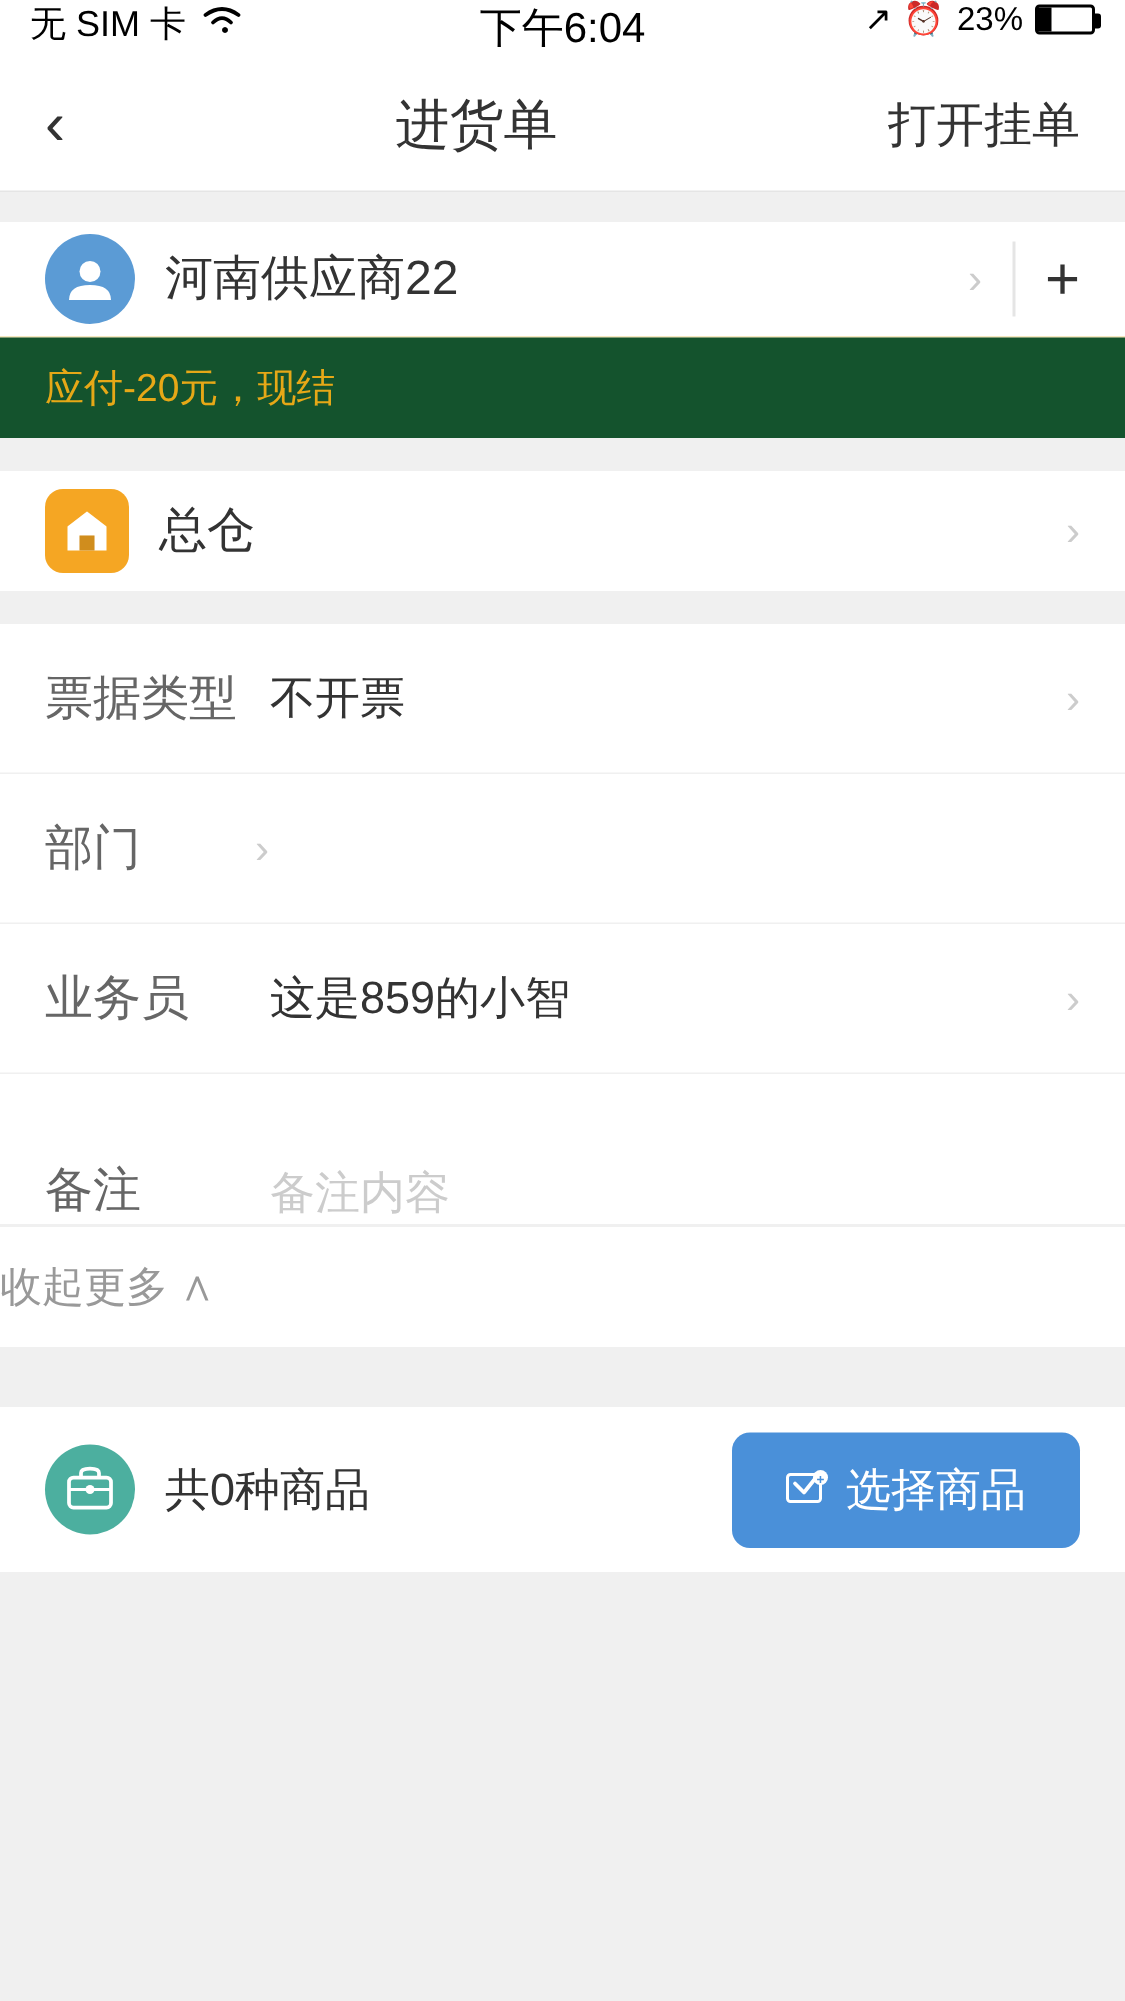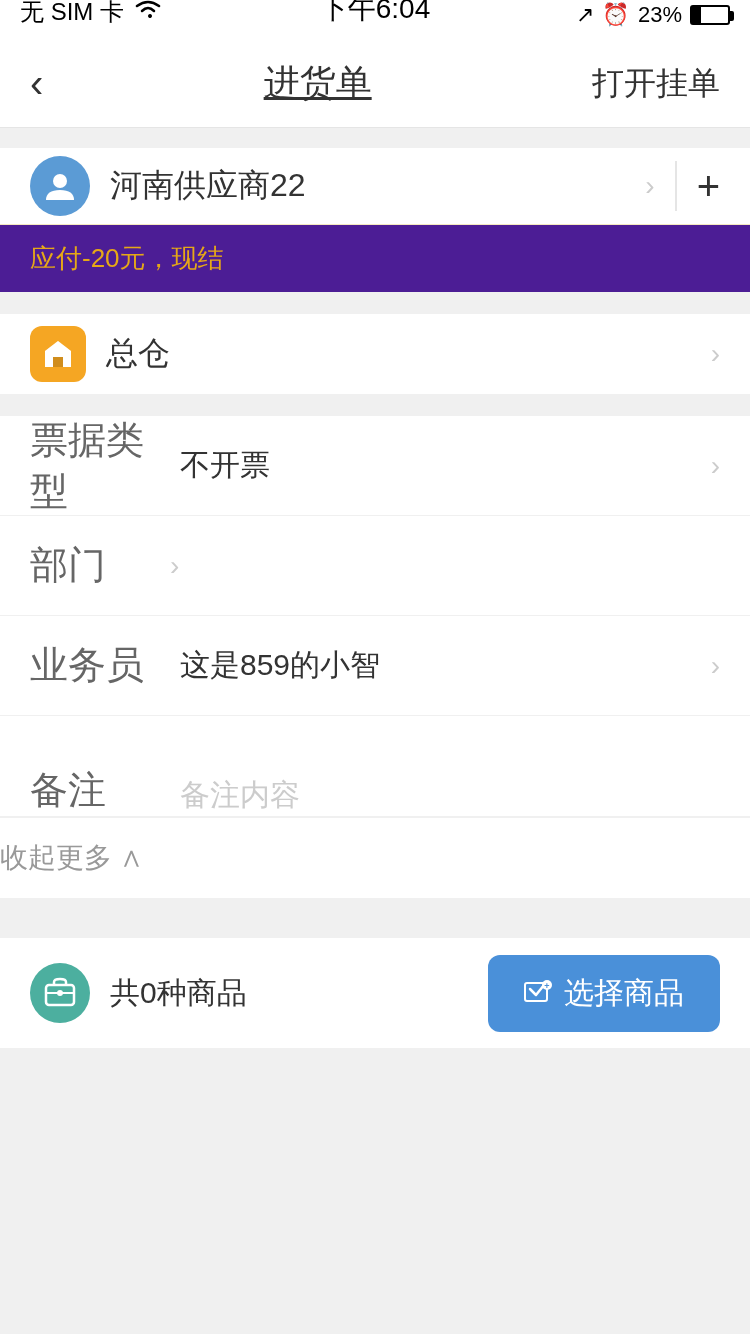--- a/index.html
+++ b/index.html
@@ -11,23 +11,23 @@
       background: #f0f0f0;
       font-size: 32px;
     }
 
     
     .status-bar {
       width: 100%;
       height: 40px;
       background: #fff;
       display: flex;
-      align-items: flex-end;
+      align-items: flex-start;
       justify-content: space-between;
-      padding: 12px 20px;
+      padding: 0 20px;
       font-size: 24px;
       color: #000;
     }
     .status-left { display: flex; align-items: center; gap: 10px; }
     .status-center { position: absolute; left: 50%; transform: translateX(-50%); font-size: 28px; font-weight: 500; }
     .status-right { display: flex; align-items: center; gap: 8px; font-size: 22px; }
 
     
     .nav-bar {
       width: 100%;
@@ -41,21 +41,20 @@
     }
     .nav-back {
       font-size: 40px;
       color: #333;
       cursor: pointer;
     }
     .nav-title {
       font-size: 36px;
       font-weight: 500;
       color: #333;
-      text-decoration: underline;
     }
     .nav-action {
       font-size: 32px;
       color: #333;
       cursor: pointer;
     }
 
     
     .section-gap {
       height: 20px;
@@ -100,21 +99,21 @@
       margin-right: 20px;
     }
     .supplier-add {
       font-size: 40px;
       color: #333;
       font-weight: 300;
     }
 
     
     .notice-bar {
-      background: #4c1d95;
+      background: #14532d;
       padding: 16px 30px;
       font-size: 26px;
       color: #e6a817;
       border-top: 1px solid #f5e8c0;
     }
 
     
     .warehouse-section {
       background: #fff;
       display: flex;
@@ -151,21 +150,21 @@
     }
     .form-row {
       display: flex;
       align-items: center;
       padding: 0 30px;
       height: 100px;
       border-bottom: 1px solid #f0f0f0;
     }
     .form-row:last-child { border-bottom: none; align-items: flex-end; }
     .form-label {
-      font-size: 38px;
+      font-size: 32px;
       color: #666;
       width: 140px;
       flex-shrink: 0;
     }
     .form-value {
       flex: 1;
       font-size: 30px;
       color: #333;
       padding-left: 10px;
     }

